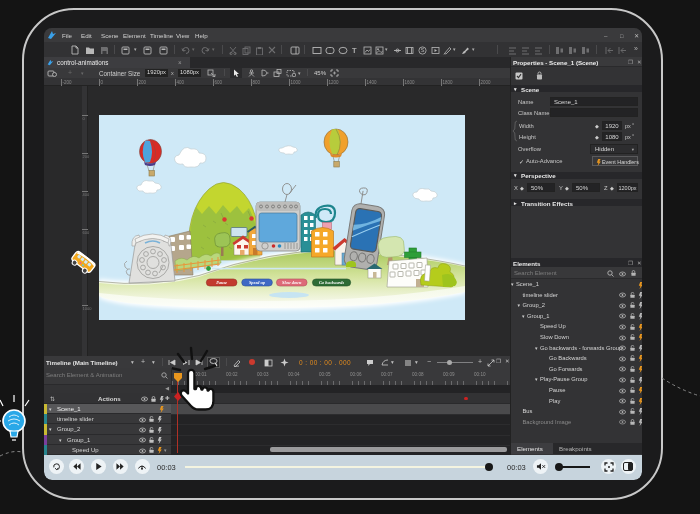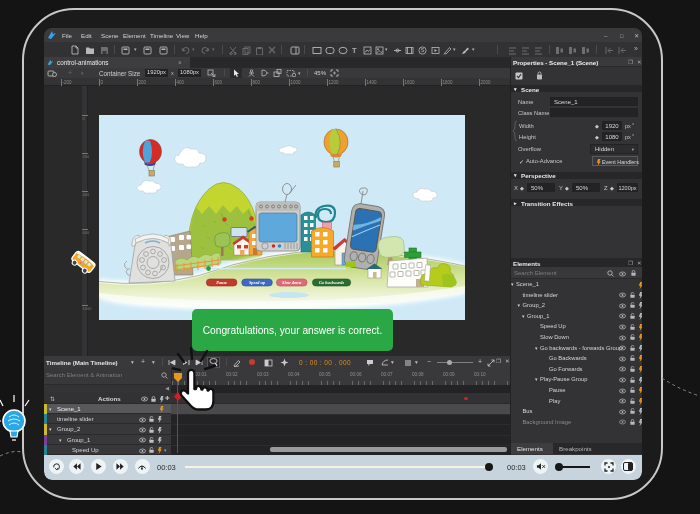--- a/index.html
+++ b/index.html
@@ -1020,21 +1020,20 @@
             <circle cx="5" cy="5" r="1" fill="#222"></circle>
           </svg>
         </div>
       <div class="pbtn" style="left:576.5px">
           <svg width="10" height="9" viewBox="0 0 10 9">
             <rect x="0.5" y="0.5" width="9" height="8" rx="1.5" fill="none" stroke="#222" stroke-width="1"></rect>
             <rect x="5" y="0.5" width="4.5" height="8" rx="1.5" fill="#222"></rect>
           </svg>
         </div>
     </div>
-    <div class="abs" style="left:148px;top:281px;width:201px;height:42px;background:#2aa846;border-radius:5px;color:#fff;font-size:10.2px;display:flex;align-items:center;justify-content:center">Congratulations, your answer is correct.</div>
     <svg class="abs" style="left:128px;top:318px;z-index:50" width="52" height="72" viewBox="0 0 52 72">
 <g stroke="#111" stroke-width="2.4" stroke-linecap="round">
 <path d="M12 16 L6 8 M20 13 L19 2 M29 15 L35 5 M8 24 L-1 22 M33 23 L43 20"></path>
 </g>
 <path d="M16 27 a3.2 3.2 0 0 1 6.4 0 L22.4 43 L24 43 Q24.2 39.5 27 40 Q29.4 40.5 29.4 43.5 L30.4 43.5 Q31 41 33.5 41.5 Q35.6 42 35.6 44.5 L36.6 44.5 Q37.2 42.5 39.4 43 Q41.4 43.6 41.4 46 L41.4 55 Q41.4 63.5 33.5 63.5 L26.5 63.5 Q22 63.5 19 60 L9.5 49.5 Q7.5 46.5 10 44.8 Q12.2 43.6 14.3 45.8 L16 47.5 Z" fill="#fff" stroke="#111" stroke-width="2.3" stroke-linejoin="round"></path>
 </svg>
 
   </div>
 </div>
 </body></html>

